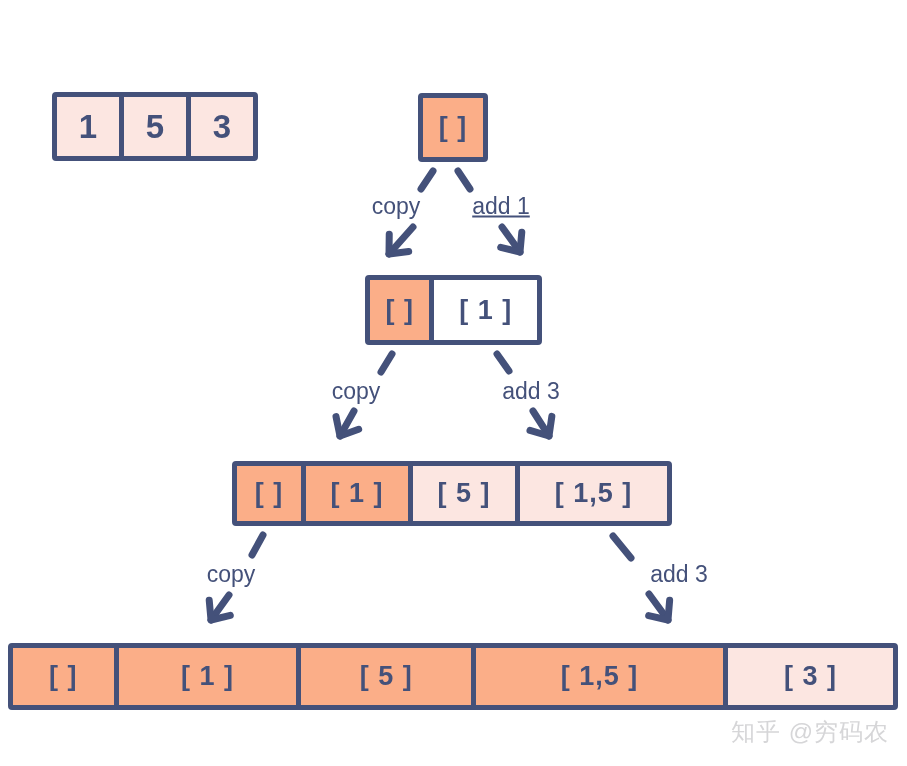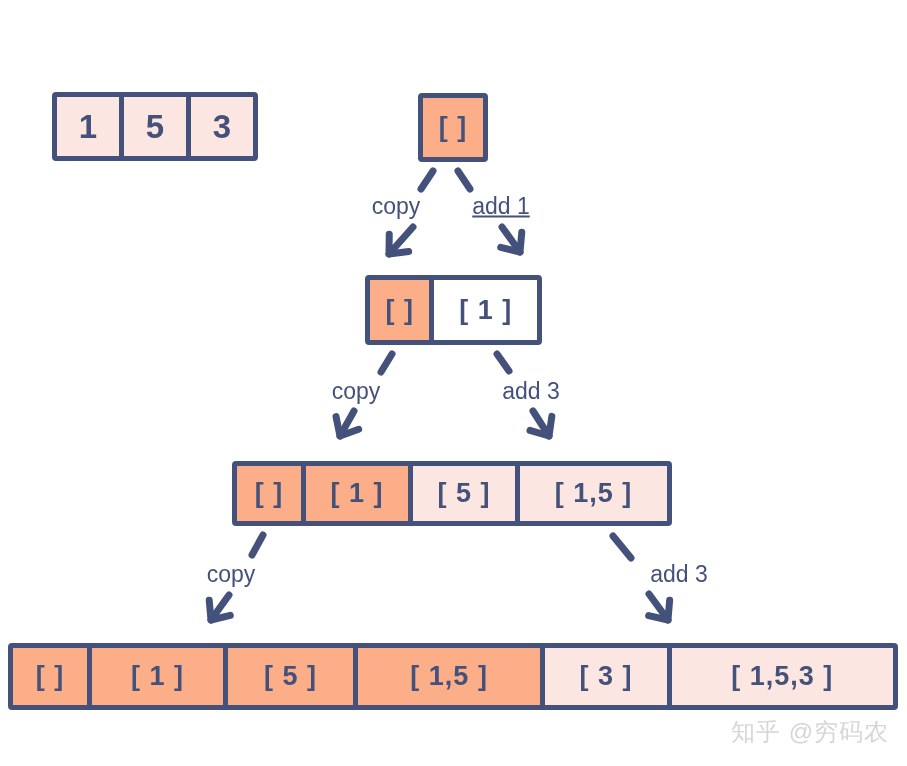--- a/index.html
+++ b/index.html
@@ -136,23 +136,20 @@
       </div>
       <div class="cell fill-orange" style="flex-grow: 108;">
         <span>[ 5 ]</span>
       </div>
       <div class="cell fill-orange" style="flex-grow: 157;">
         <span>[ 1,5 ]</span>
       </div>
       <div class="cell fill-pink" style="flex-grow: 105;">
         <span>[ 3 ]</span>
       </div>
-      <div class="cell fill-pink" style="flex-grow: 191;">
-        <span>[ 1,5,3 ]</span>
-      </div>
     </div>
 
   <span class="edge-label lbl0">copy</span>
   <span class="edge-label lbl1">add 1</span>
   <span class="edge-label lbl2">copy</span>
   <span class="edge-label lbl3">add 3</span>
   <span class="edge-label lbl4">copy</span>
   <span class="edge-label lbl5">add 3</span>
 
   <svg class="arrows-layer" width="907" height="766" viewBox="0 0 907 766">

